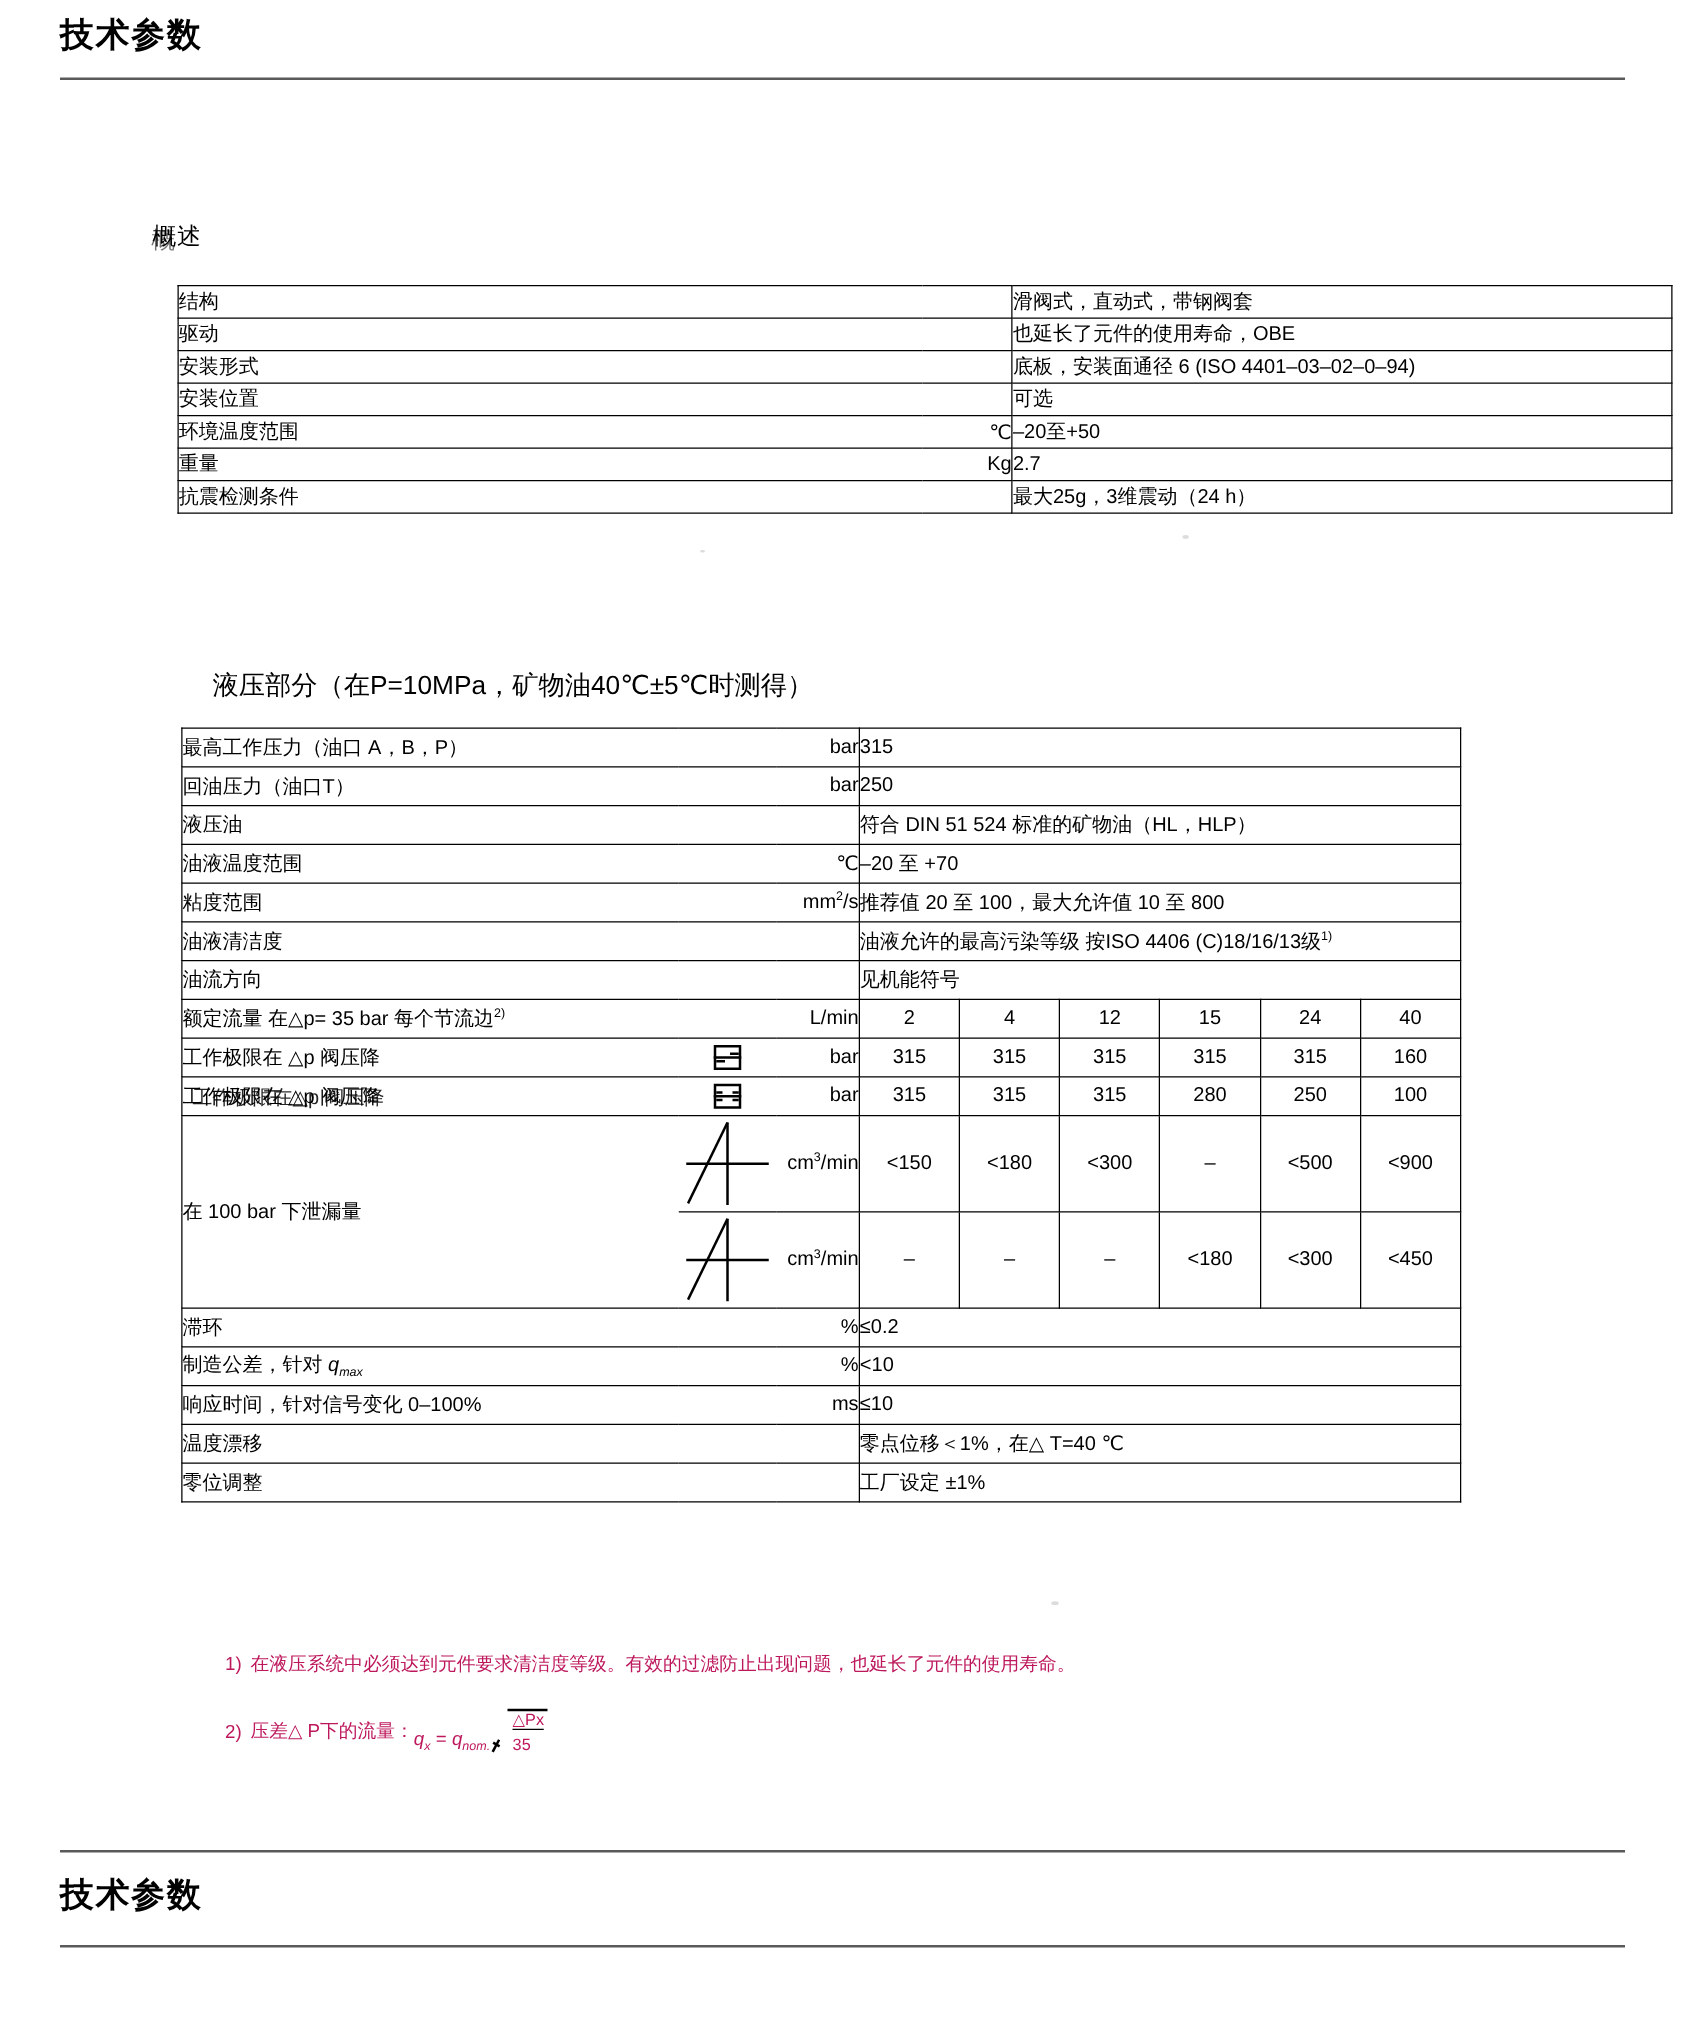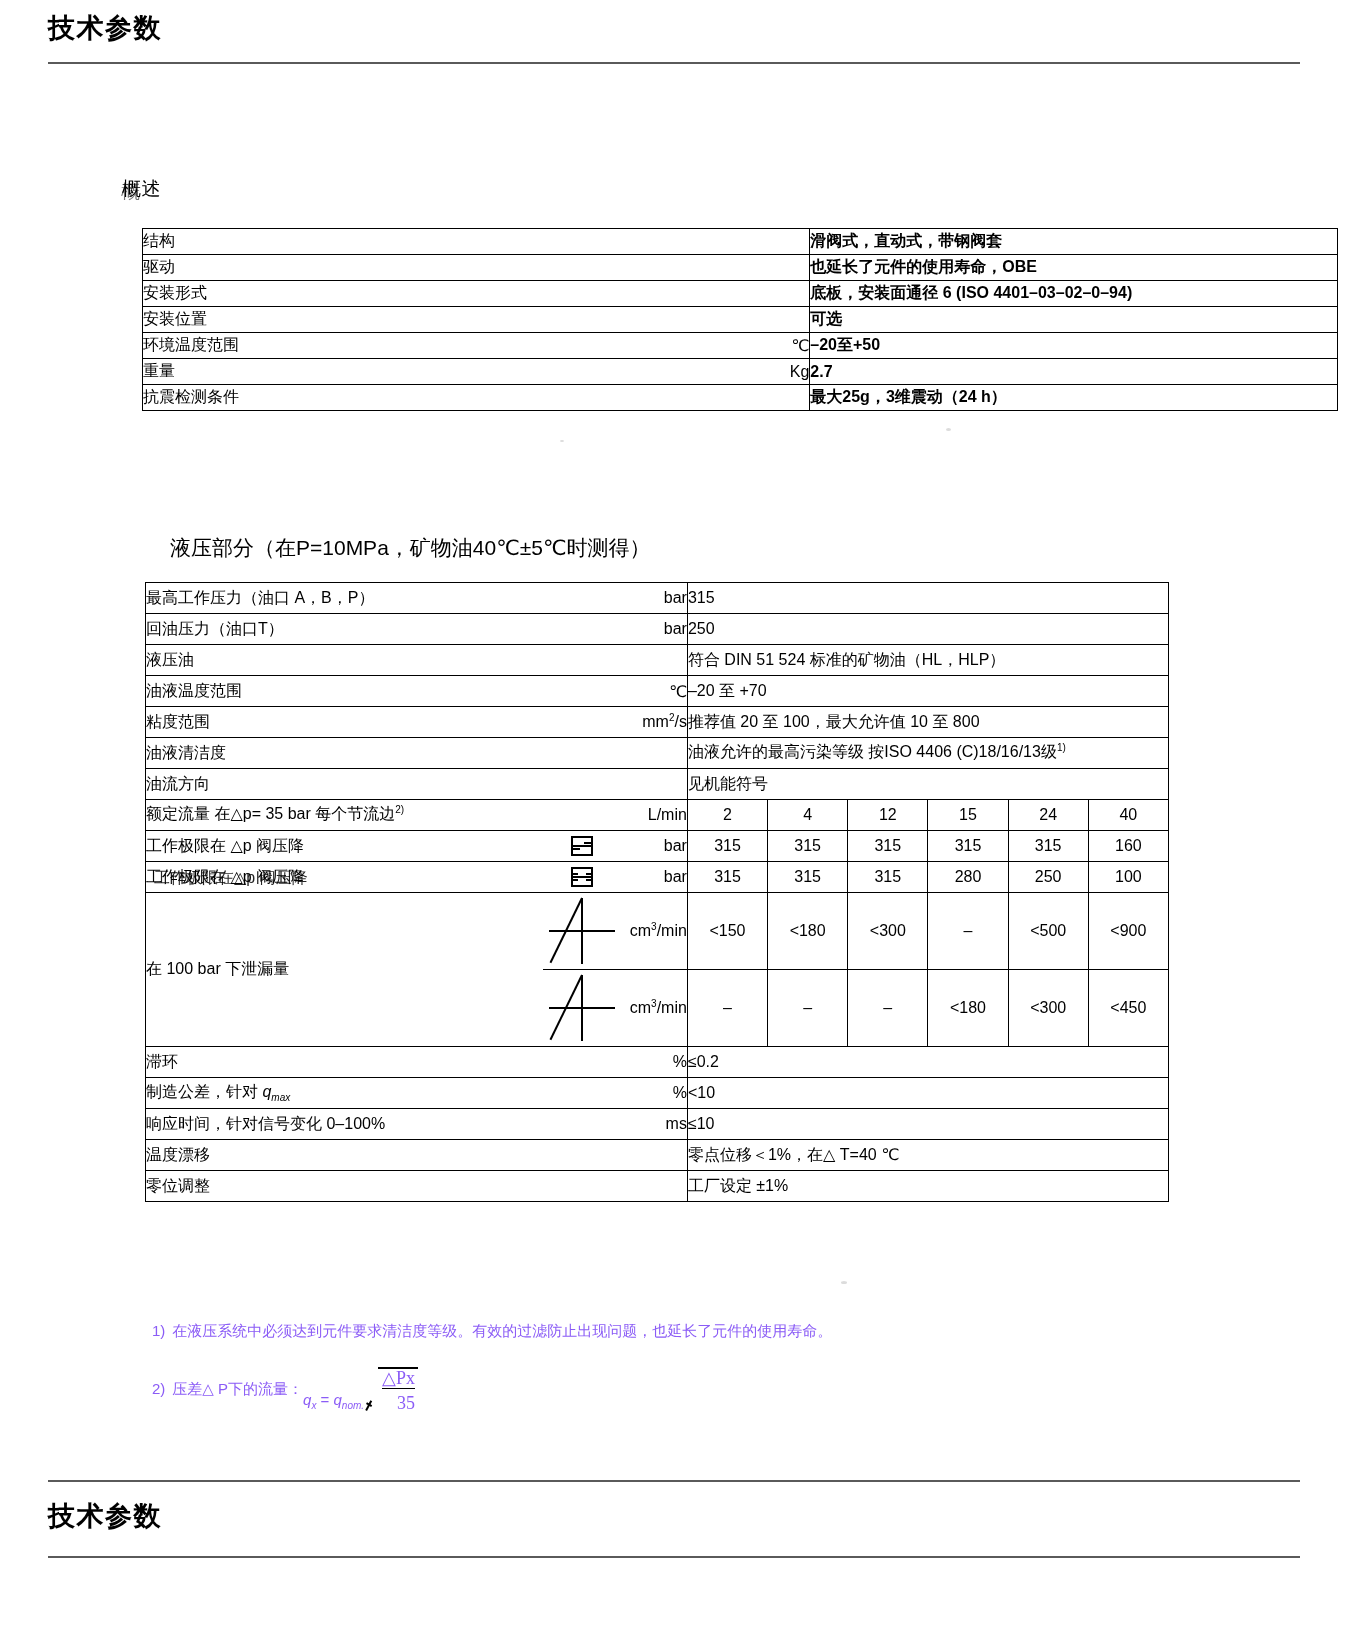--- a/index.html
+++ b/index.html
@@ -102,21 +102,21 @@
     text-align: center;
     padding: 3px 0;
     white-space: nowrap;
   }
 
   
   #table-overview { left: 142px; top: 228px; width: 1196px; }
   #table-overview td { height: 25px; }
   #table-overview .c-lbl  { width: 520px; }
   #table-overview .c-unit { width: 62px; border-right: 1px solid #000; }
-  #table-overview .c-val  { width: 460px; font-weight: bold; }
+  #table-overview .c-val  { width: 460px; }
   
   #table-overview .c-lbl { border-right: none; }
   #table-overview .c-unit { border-left: none; }
 
   
   #table-hydraulic { left: 145px; top: 582px; width: 1024px; }
   #table-hydraulic td { height: 30px; }
   #table-hydraulic .c-lbl  { width: 452px; border-right: none; margin-left: 48px; }
   #table-hydraulic .c-sym  { width: 60px; border-left: none; border-right: none; text-align: center; }
   #table-hydraulic .c-unit { width: 70px; border-left: none; }
@@ -187,22 +187,23 @@
   
   .leak-label {
     padding-left: 18px;
     white-space: nowrap;
   }
 
   
   .footnote {
     position: absolute;
     font-size: 15px;
-    color: #8b5cf6;
-    white-space: nowrap;
+    color: #be185d;
+    white-space: nowrap;
+    margin-left: 28px;
   }
   #fn1 { left: 152px; top: 1322px; }
   #fn2 { left: 152px; top: 1368px; }
   .fn-marker { margin-right: 7px; }
 
   
   .formula {
     display: inline-block;
     position: relative;
     vertical-align: middle;
@@ -232,25 +233,24 @@
     transform: rotate(30deg);
   }
   .radical .bar {
     position: absolute;
     left: 12px; top: -1px;
     right: 0; height: 2px;
     background: #000;
   }
   .frac {
     display: inline-block;
-    text-align: right;
+    text-align: left;
     line-height: 1.05;
-    font-size: 18px;
+    font-size: 13px;
     padding: 1px 3px 0 3px;
-    font-family: Liberation Serif, serif;
   }
   .frac .den {
     border-top: 1px solid #000;
     display: block;
     padding-top: 5px;
   }
 
   
   .speck {
     position: absolute;

